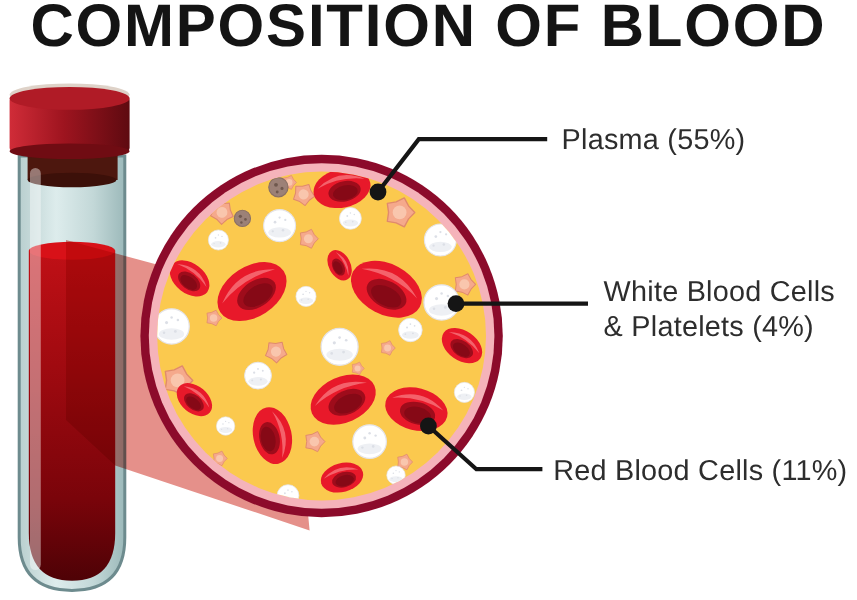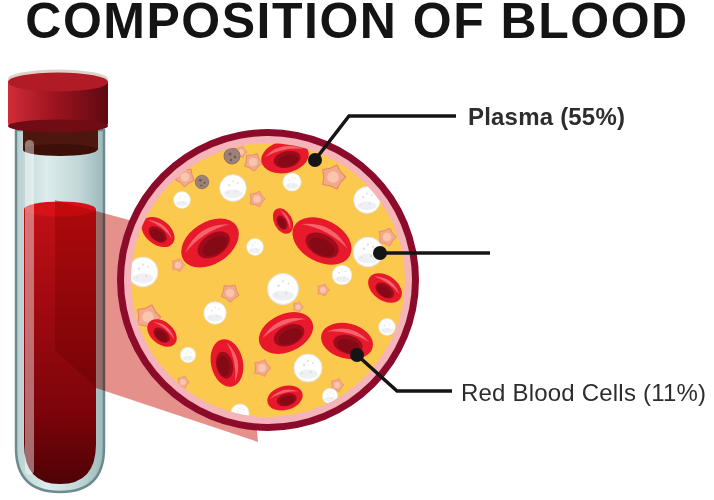--- a/index.html
+++ b/index.html
@@ -25,21 +25,21 @@
   .stage > svg{position:absolute;left:0;top:0;}
   h1.title{
     position:absolute;left:0;top:-4px;width:714px;margin:0;z-index:3;
     font-size:50px;font-weight:700;letter-spacing:1.5px;line-height:50px;
     text-align:center;white-space:nowrap;color:var(--title-black);
   }
   .callout-label{
     position:absolute;z-index:3;color:var(--label-text);
     font-size:24px;line-height:29px;letter-spacing:0.2px;white-space:nowrap;
   }
-  .lbl-plasma{left:468px;top:102px;font-weight:bold;}
+  .lbl-plasma{left:468px;top:102px;}
   .lbl-wbc{left:503px;top:229px;}
   .lbl-rbc{left:461px;top:378px;}
 </style>
 </head>
 <body>
 
 <div class="stage">
 
   <h1 class="title">COMPOSITION OF BLOOD</h1>
 
@@ -179,16 +179,18 @@
     </g>
     <g style="fill:var(--callout-black)">
       <circle cx="315" cy="160" r="7"></circle>
       <circle cx="380" cy="253" r="7"></circle>
       <circle cx="357" cy="355" r="7"></circle>
     </g>
   </svg>
 
   <div class="callout-label lbl-plasma">Plasma (55%)</div>
   <div class="callout-label lbl-wbc">
+    <div>White Blood Cells</div>
+    <div>&amp; Platelets (4%)</div>
   </div>
   <div class="callout-label lbl-rbc">Red Blood Cells (11%)</div>
 
 </div>
 
 </body></html>

